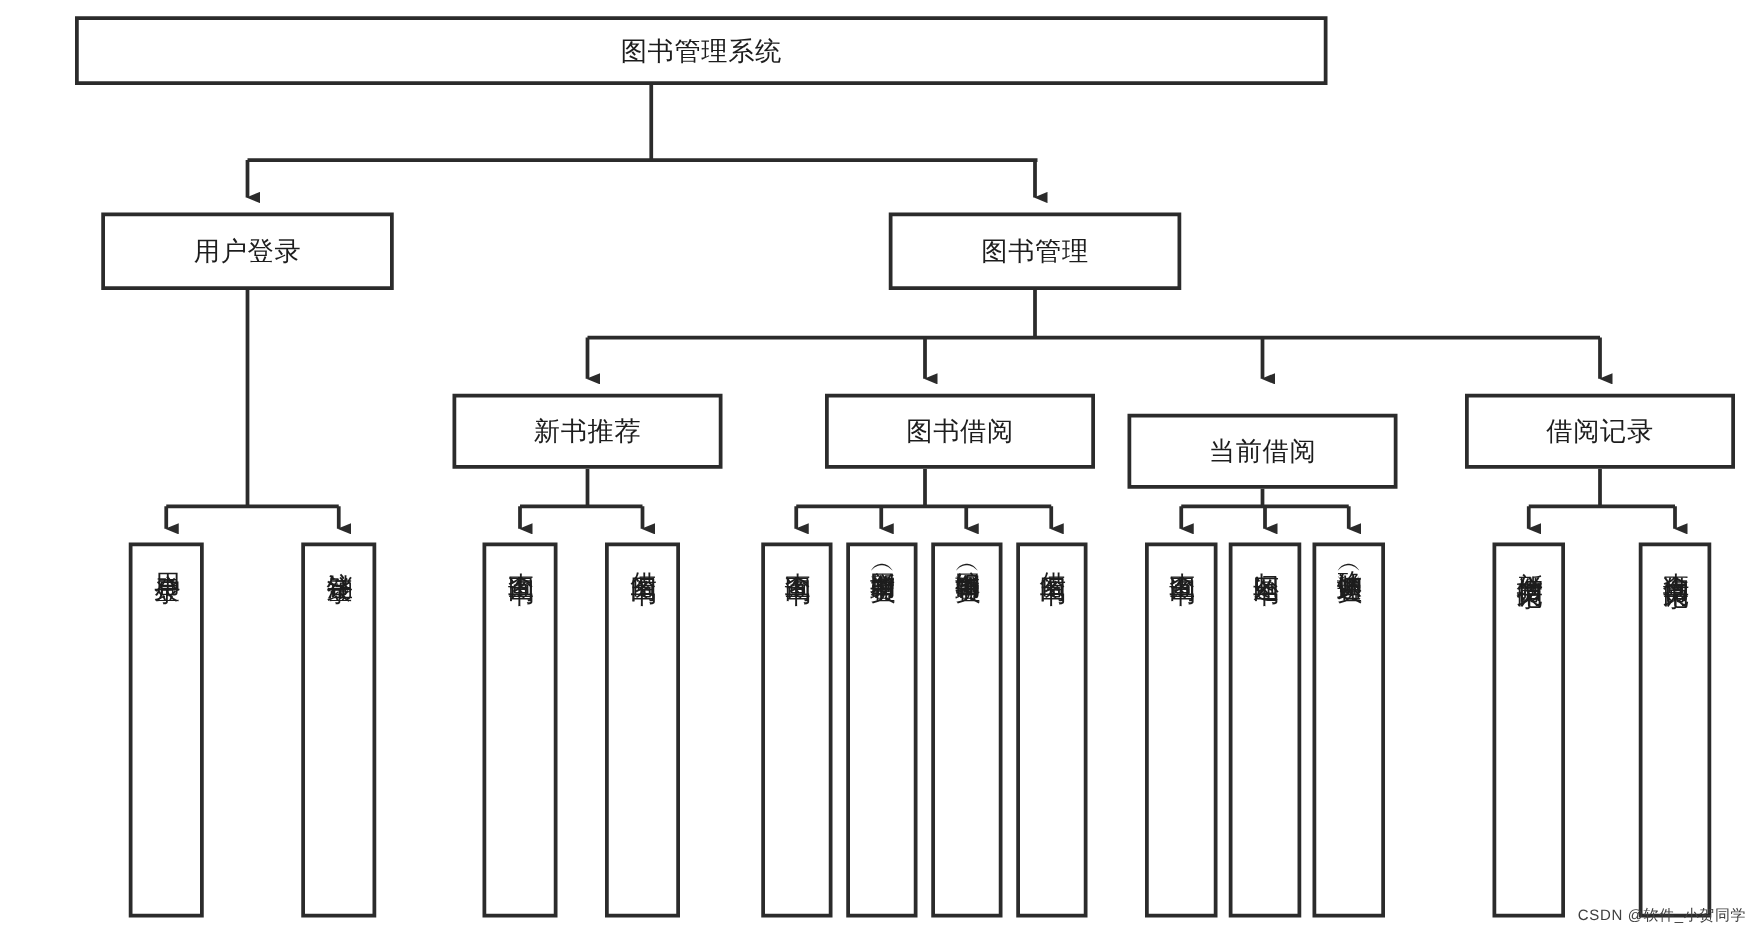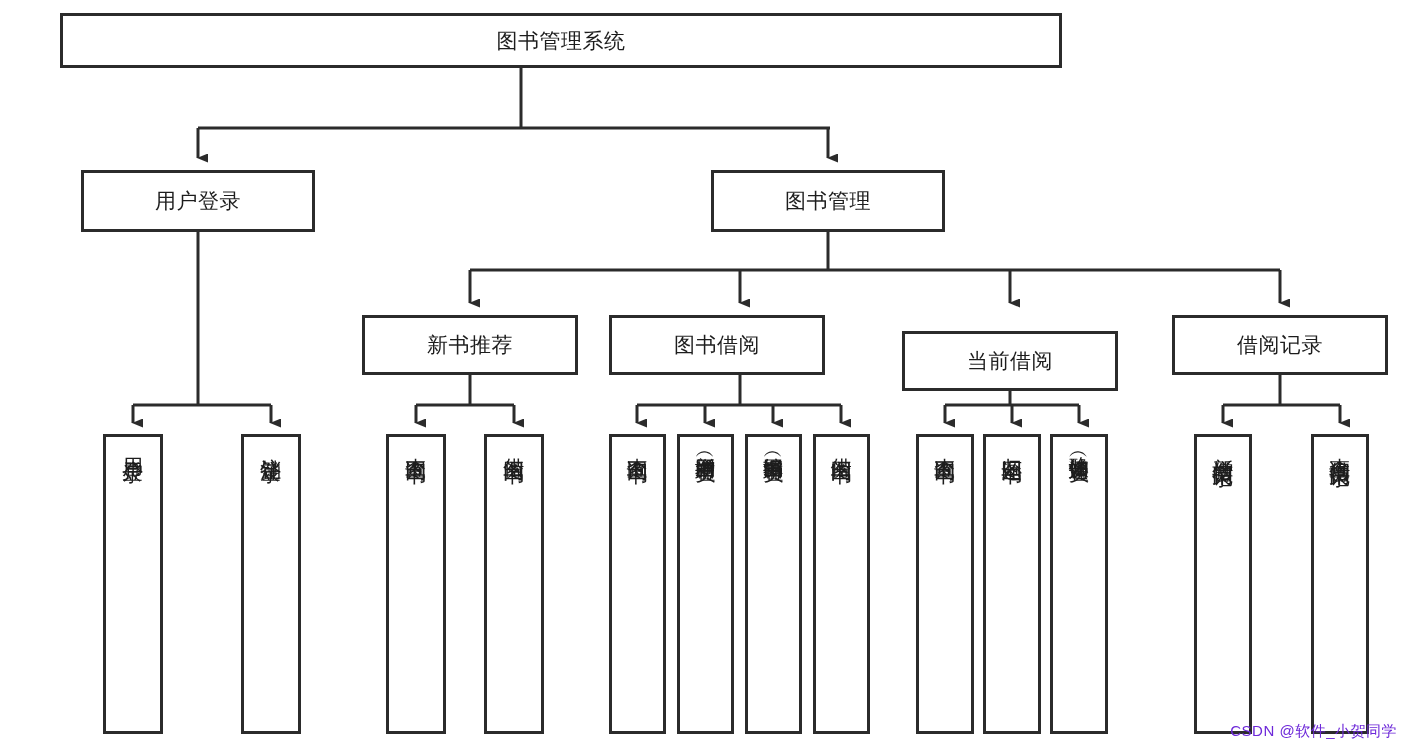--- a/index.html
+++ b/index.html
@@ -54,22 +54,22 @@
     color: #1d1d1d;
   }
   .vlabel.tall {
     font-size: 20px;
     letter-spacing: 1px;
   }
   .watermark {
     position: absolute;
     right: 8px;
     bottom: 6px;
-    font-size: 15px;
-    color: #6d28d9;
+    font-size: 12px;
+    color: #404040;
     letter-spacing: 0.5px;
     white-space: nowrap;
   }
 </style>
 </head>
 <body>
 
 <div id="canvas">
 
   <svg id="edges" viewBox="0 0 1405 747" xmlns="http://www.w3.org/2000/svg">
@@ -129,21 +129,21 @@
   <div class="node horiz" id="node-l2-0" style="left: 81px; top: 170px; width: 234px; height: 62px;">
     <span>用户登录</span>
   </div>
   <div class="node horiz" id="node-l3-0" style="left: 362px; top: 315px; width: 216px; height: 60px;">
     <span>新书推荐</span>
   </div>
 
   <div class="node horiz" id="node-l2-1" style="left: 711px; top: 170px; width: 234px; height: 62px;">
     <span>图书管理</span>
   </div>
-  <div class="node horiz" id="node-l3-1" style="left: 609px; top: 315px; width: 216px; height: 60px;">
+  <div class="node horiz" id="node-l3-1" style="left: 660px; top: 315px; width: 216px; height: 60px;">
     <span>图书借阅</span>
   </div>
   <div class="node horiz" id="node-l3-2" style="left: 902px; top: 315px; width: 216px; height: 60px; margin-top: 16px;">
     <span>当前借阅</span>
   </div>
   <div class="node horiz" id="node-l3-3" style="left: 1172px; top: 315px; width: 216px; height: 60px;">
     <span>借阅记录</span>
   </div>
 
   <div class="node vert" id="node-leaf-0" style="left: 103px; top: 434px; width: 60px; height: 300px;">

